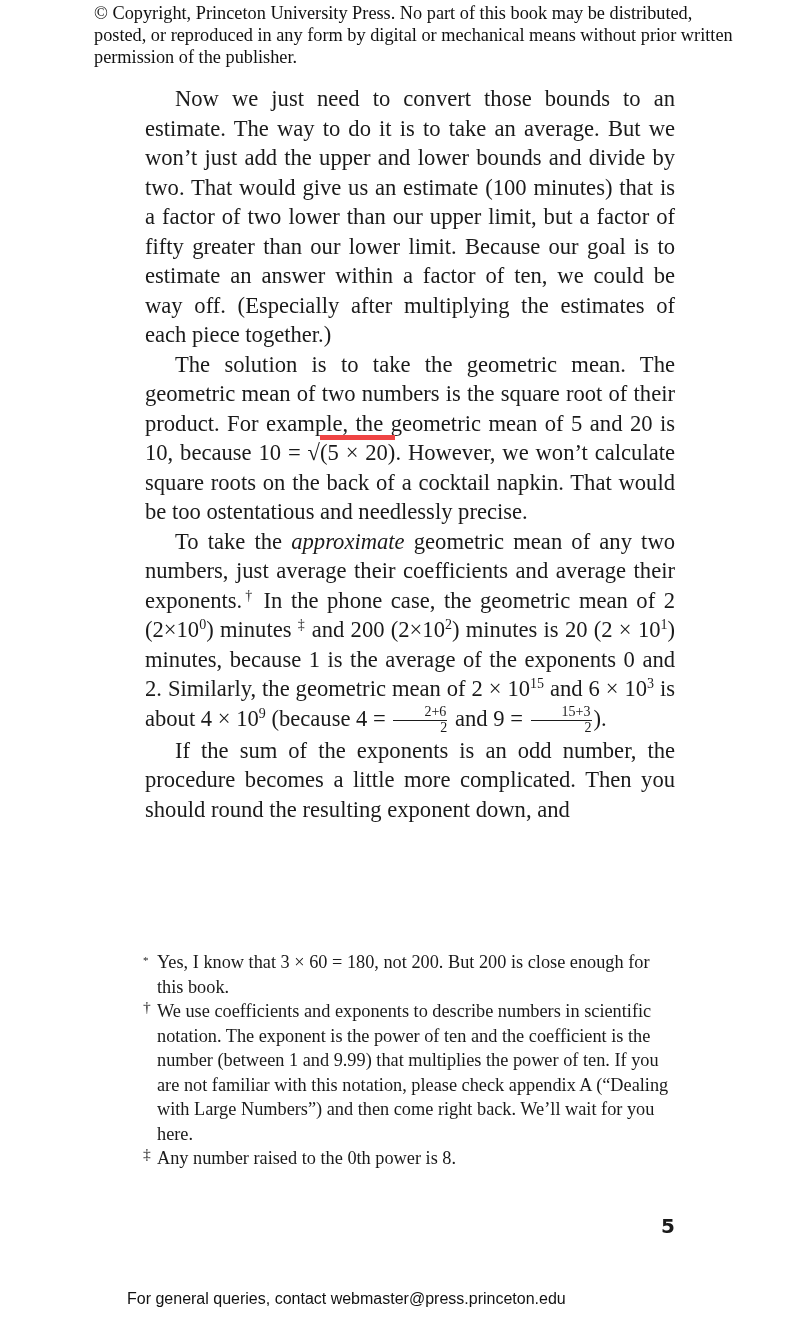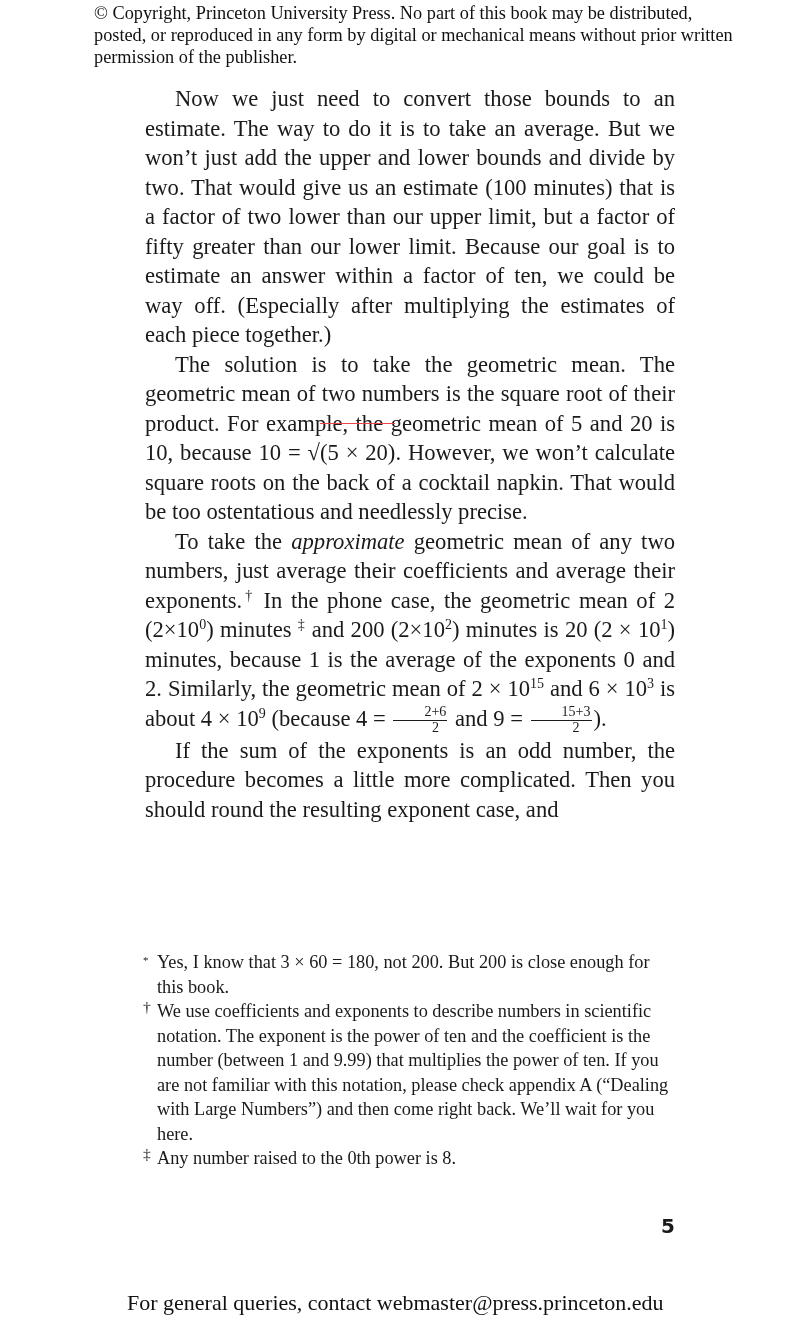--- a/index.html
+++ b/index.html
@@ -2,41 +2,41 @@
 <html><head>
 <meta charset="utf-8">
 <style>
   html, body { margin:0; padding:0; background:#ffffff; }
   body { width:800px; height:1333px; position:relative; overflow:hidden; color:#1a1a1a; }
   .notice { position:absolute; left:94px; top:2px; width:640px; font-family:Liberation Serif, serif; font-size:18.3px; line-height:22px; color:#111; }
   .body-text { position:absolute; left:145px; top:84px; width:530px; font-family:"Liberation Serif", serif; font-size:22.6px; line-height:29.5px; color:#1a1a1a; text-align:justify; }
   .body-text p { margin:0; }
   .body-text p.indent { text-indent:30px; }
   sup { font-size:0.62em; line-height:0; vertical-align:0.55em; }
-  .frac { display:inline-block; vertical-align:-0.45em; text-align:center; font-size:0.62em; line-height:1.05; margin:0 2px; }
+  .frac { display:inline-block; vertical-align:-0.45em; text-align:right; font-size:0.62em; line-height:1.05; margin:0 2px; }
   .frac .num { display:block; border-bottom:1px solid #1a1a1a; padding:0 1px; }
   .frac .den { display:block; }
-  .sqrt { border-top:1px solid #ef4444; padding-top:16px;margin-top:48px; }
+  .sqrt { border-top:5px solid #ef4444; padding-top:0px;margin-top:48px; }
   .footnotes { position:absolute; left:140px; top:950px; width:540px; font-family:"Liberation Serif", serif; font-size:18.3px; line-height:24.5px; color:#1a1a1a; }
   .fn { position:relative; padding-left:17px; margin:0; }
   .fn .mark { position:absolute; left:3px; top:-4px; font-size:0.85em; }
   .fn .mark.small { font-size:0.6em; top:-2px; }
   .page-number { position:absolute; left:661px; top:1214px; font-family:"DejaVu Sans", sans-serif; font-weight:bold; font-size:20px; color:#1a1a1a; }
-  .contact { position:absolute; left:127px; top:1290px; font-family:Liberation Serif, serif; font-size:22px; color:#111; }
+  .contact { position:absolute; left:127px; top:1290px; font-family:Liberation Sans, sans-serif; font-size:16px; color:#111; }
 </style>
 </head>
 <body>
 
 <div class="notice">© Copyright, Princeton University Press. No part of this book may be distributed, posted, or reproduced in any form by digital or mechanical means without prior written permission of the publisher.</div>
 
 <div class="body-text">
   <p class="indent">Now we just need to convert those bounds to an estimate. The way to do it is to take an average. But we won’t just add the upper and lower bounds and divide by two. That would give us an estimate (100 minutes) that is a factor of two lower than our upper limit, but a factor of fifty greater than our lower limit. Because our goal is to estimate an answer within a factor of ten, we could be way off. (Especially after multiplying the estimates of each piece together.)</p>
   <p class="indent"><span>The solution is to take the geometric mean. The geometric mean of two numbers is the square root of their product. For example, the geometric mean of 5 and 20 is 10, because 10 = </span><span>√</span><span class="sqrt">(5 × 20)</span><span>. However, we won’t calculate square roots on the back of a cocktail napkin. That would be too ostentatious and needlessly precise.</span></p>
   <p class="indent"><span>To take the </span><em>approximate</em><span> geometric mean of any two numbers, just average their coefficients and average their exponents.</span><sup>†</sup><span> In the phone case, the geometric mean of 2 (2×10</span><sup>0</sup><span>) minutes </span><sup>‡</sup><span> and 200 (2×10</span><sup>2</sup><span>) minutes is 20 (2 × 10</span><sup>1</sup><span>) minutes, because 1 is the average of the exponents 0 and 2. Similarly, the geometric mean of 2 × 10</span><sup>15</sup><span> and 6 × 10</span><sup>3</sup><span> is about 4 × 10</span><sup>9</sup><span> (because 4 = </span><span class="frac"><span class="num">2+6</span><span class="den">2</span></span><span> and 9 = </span><span class="frac"><span class="num">15+3</span><span class="den">2</span></span><span>).</span></p>
-  <p class="indent">If the sum of the exponents is an odd number, the procedure becomes a little more complicated. Then you should round the resulting exponent case, and</p>
+  <p class="indent">If the sum of the exponents is an odd number, the procedure becomes a little more complicated. Then you should round the resulting exponent down, and</p>
 </div>
 
 <div class="footnotes">
   <p class="fn"><span class="mark small">*</span><span>Yes, I know that 3 × 60 = 180, not 200. But 200 is close enough for this book.</span></p>
   <p class="fn"><span class="mark">†</span><span>We use coefficients and exponents to describe numbers in scientific notation. The exponent is the power of ten and the coefficient is the number (between 1 and 9.99) that multiplies the power of ten. If you are not familiar with this notation, please check appendix A (“Dealing with Large Numbers”) and then come right back. We’ll wait for you here.</span></p>
   <p class="fn"><span class="mark">‡</span><span>Any number raised to the 0th power is 8.</span></p>
 </div>
 
 <div class="page-number">5</div>
 

